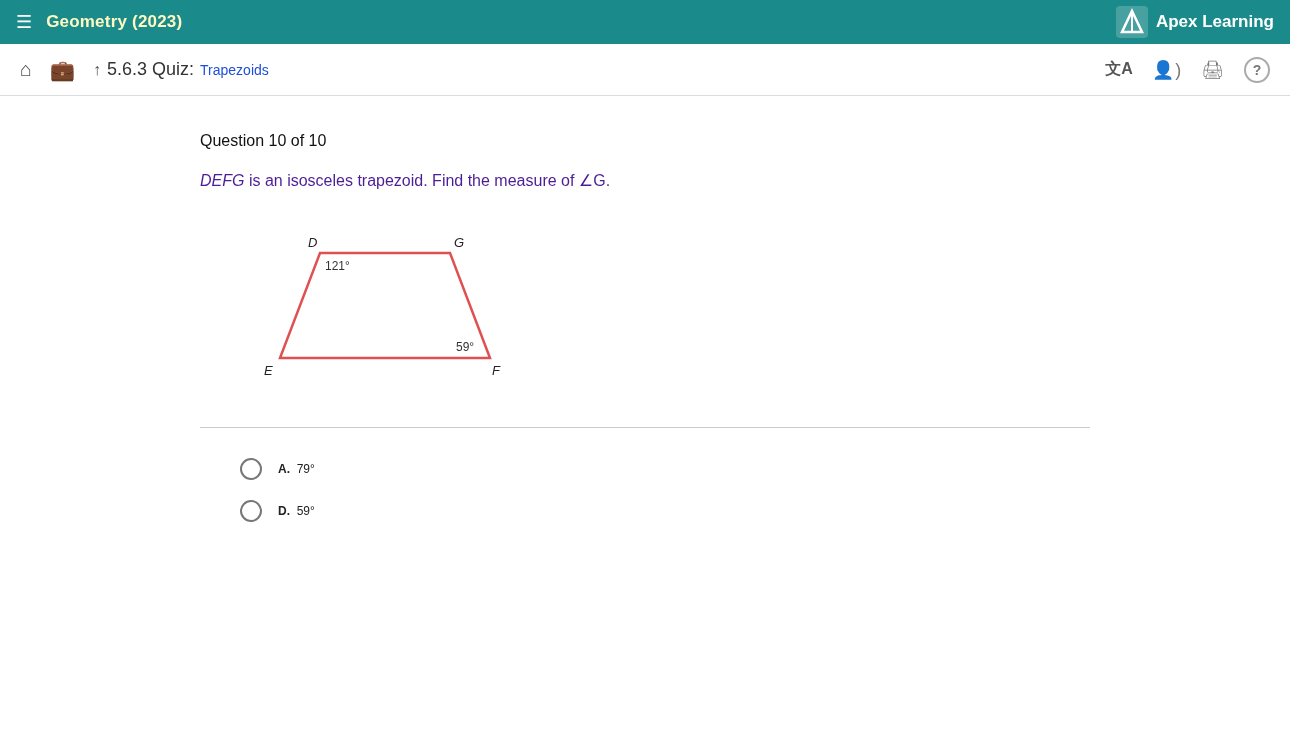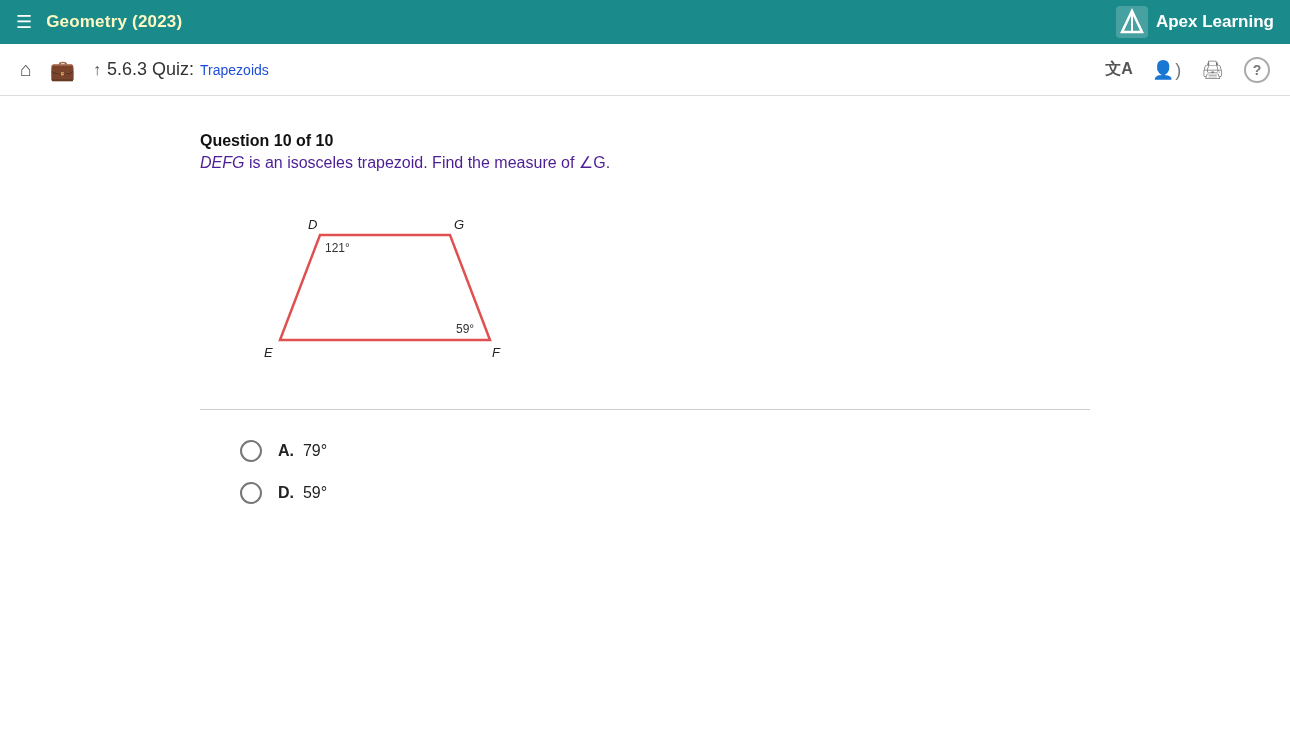--- a/index.html
+++ b/index.html
@@ -95,22 +95,22 @@
     }
 
     
     .main-content {
       padding: 36px 200px 40px 200px;
       max-width: 1290px;
     }
 
     .question-header {
       font-size: 16px;
-      font-weight: 700;
-      margin-bottom: 1px;
+      font-weight: 400;
+      margin-bottom: 19px;
       color: #111;
     }
 
     .question-text {
       font-size: 16px;
       color: #4c1d95;
       margin-bottom: 30px;
       line-height: 1.5;
     }
     .question-text em {
@@ -144,21 +144,21 @@
     }
     .radio-circle {
       width: 22px;
       height: 22px;
       border-radius: 50%;
       border: 2px solid #777;
       flex-shrink: 0;
       background: #fff;
     }
     .choice-label {
-      font-size: 16px;
+      font-size: 12px;
       color: #222;
     }
     .choice-label strong {
       font-weight: 700;
     }
   </style>
 </head>
 <body>
 
 <div class="top-bar">

